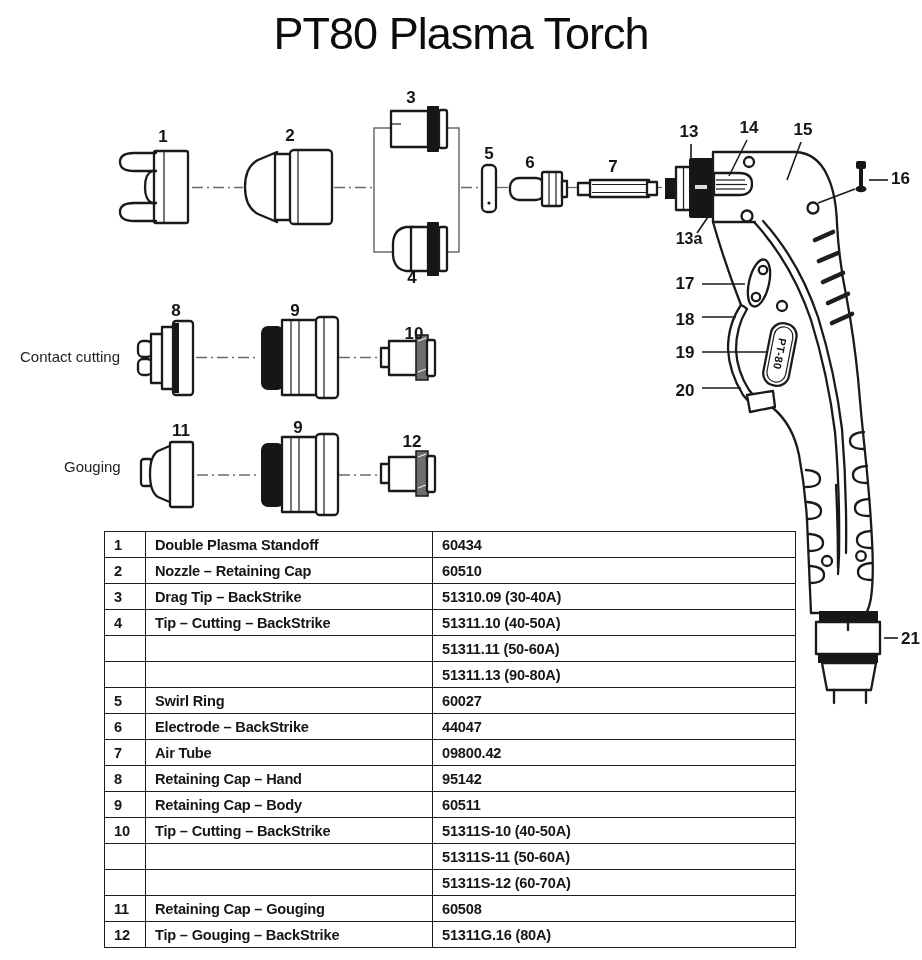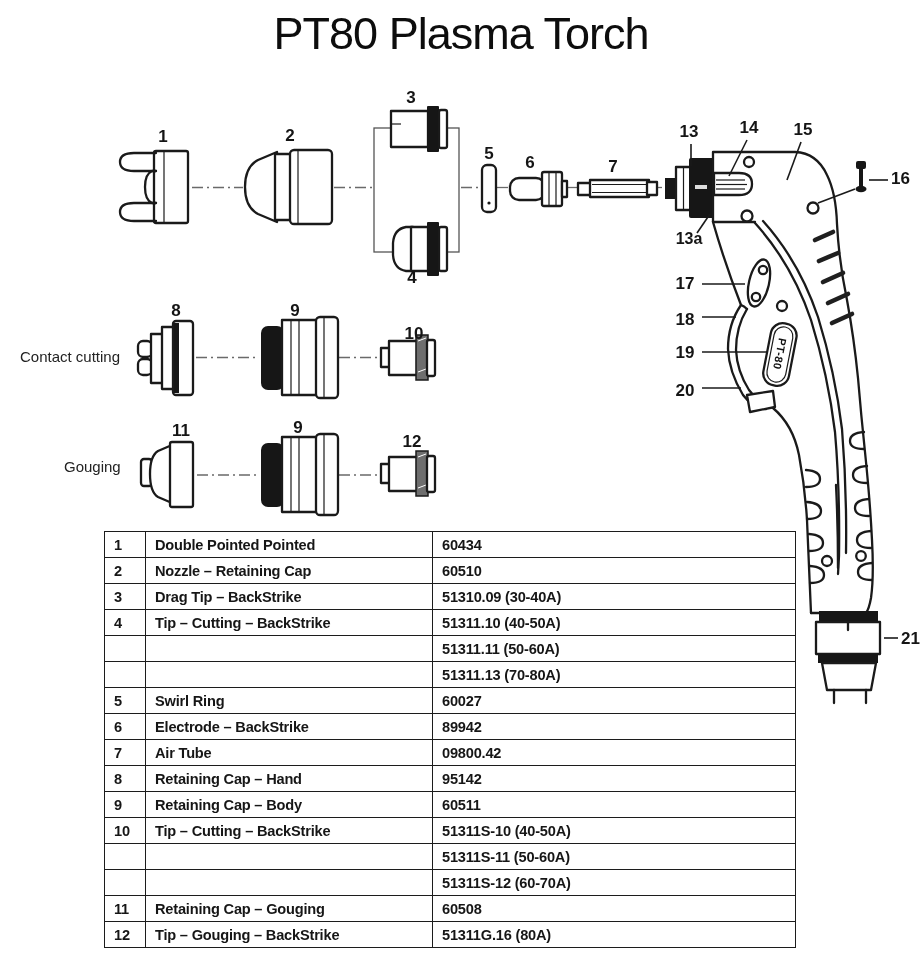--- a/index.html
+++ b/index.html
@@ -279,21 +279,21 @@
     </g>
 
     <text class="dcaption" x="20" y="362">Contact cutting</text>
     <text class="dcaption" x="64" y="472">Gouging</text>
   </svg>
 
   <table class="parts-table">
     <tbody>
       <tr>
           <td class="c-num">1</td>
-          <td class="c-desc">Double Pointed Pointed</td>
+          <td class="c-desc">Double Plasma Standoff</td>
           <td class="c-part">60434</td>
         </tr>
       <tr>
           <td class="c-num">2</td>
           <td class="c-desc">Nozzle – Retaining Cap</td>
           <td class="c-part">60510</td>
         </tr>
       <tr>
           <td class="c-num">3</td>
           <td class="c-desc">Drag Tip – BackStrike</td>
@@ -305,31 +305,31 @@
           <td class="c-part">51311.10 (40-50A)</td>
         </tr>
       <tr>
           <td class="c-num"></td>
           <td class="c-desc"></td>
           <td class="c-part">51311.11 (50-60A)</td>
         </tr>
       <tr>
           <td class="c-num"></td>
           <td class="c-desc"></td>
-          <td class="c-part">51311.13 (70-80A)</td>
+          <td class="c-part">51311.13 (90-80A)</td>
         </tr>
       <tr>
           <td class="c-num">5</td>
           <td class="c-desc">Swirl Ring</td>
           <td class="c-part">60027</td>
         </tr>
       <tr>
           <td class="c-num">6</td>
           <td class="c-desc">Electrode – BackStrike</td>
-          <td class="c-part">89942</td>
+          <td class="c-part">44047</td>
         </tr>
       <tr>
           <td class="c-num">7</td>
           <td class="c-desc">Air Tube</td>
           <td class="c-part">09800.42</td>
         </tr>
       <tr>
           <td class="c-num">8</td>
           <td class="c-desc">Retaining Cap – Hand</td>
           <td class="c-part">95142</td>

